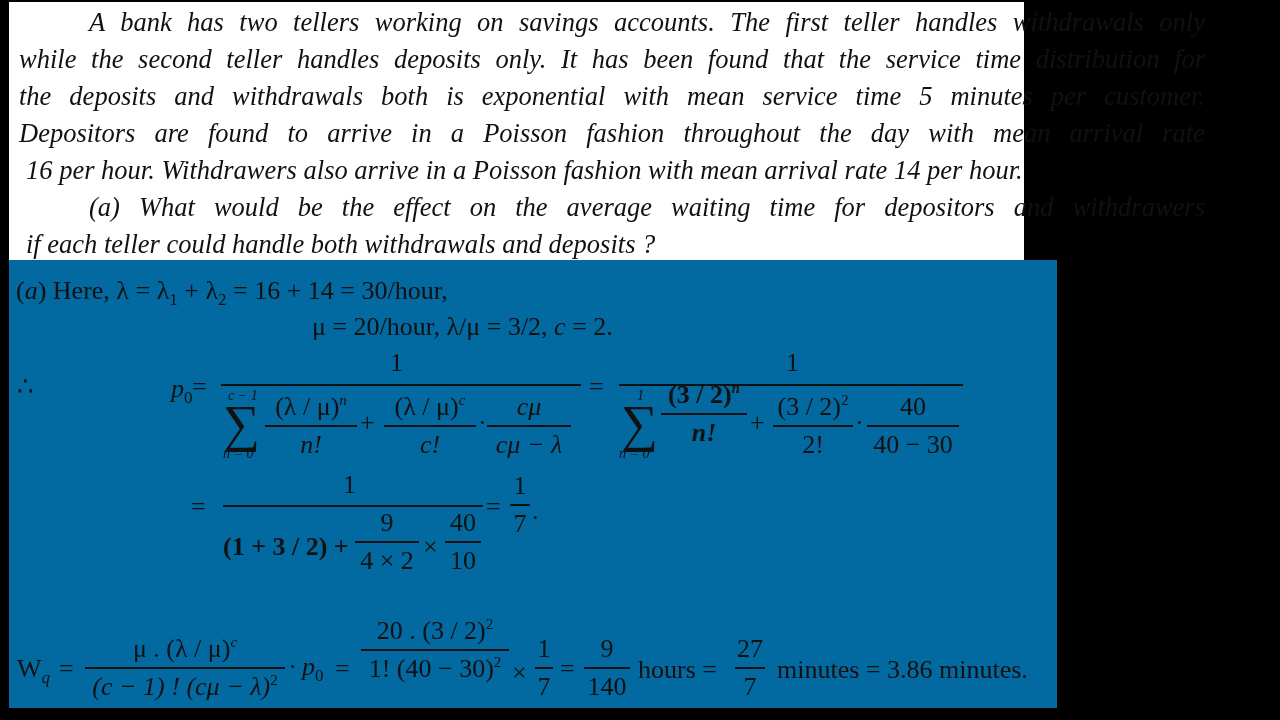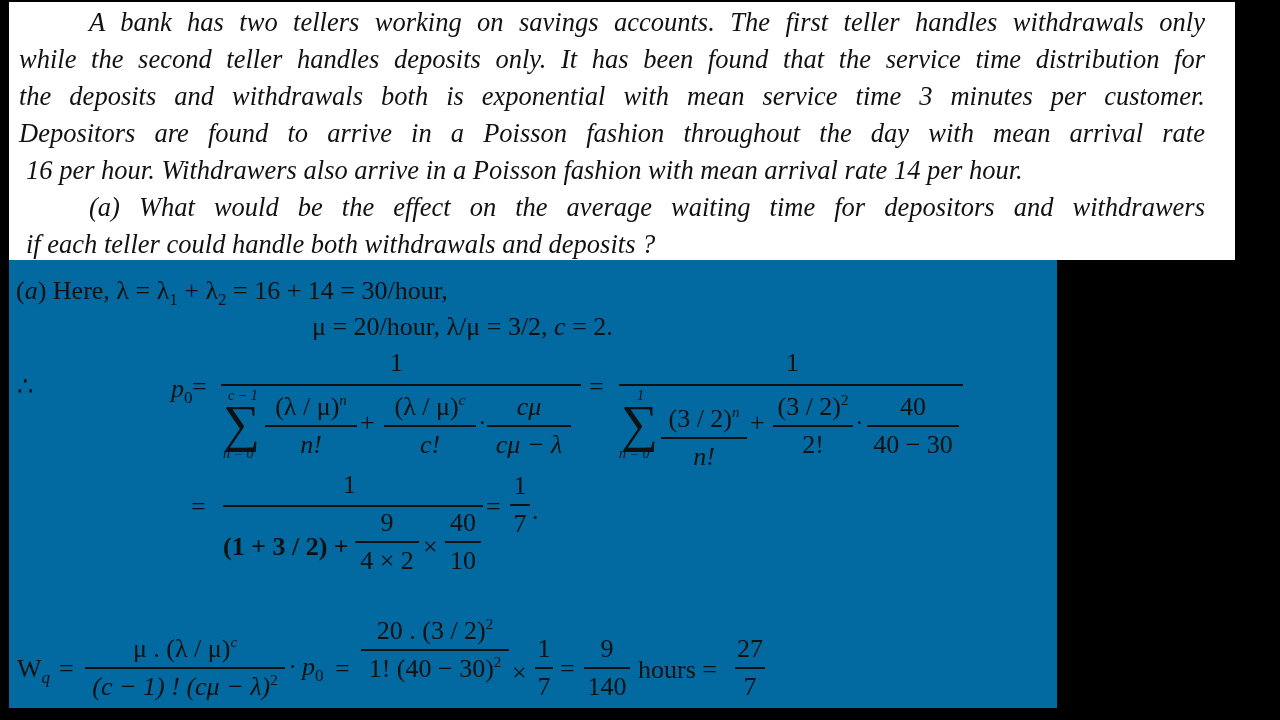--- a/index.html
+++ b/index.html
@@ -1,21 +1,21 @@
 <!DOCTYPE html>
 <html><head>
   <meta charset="utf-8">
   <style>
     html, body { margin:0; padding:0; }
     body {
       width:1280px; height:720px; background:#000; position:relative; overflow:hidden;
       font-family:"Liberation Serif", "DejaVu Serif", serif; color:#111;
     }
     .problem {
-      position:absolute; left:9px; top:2px; width:1226px; height:258px;
+      position:absolute; left:9px; top:2px; width:1015px; height:258px;
       background:#fff; box-sizing:border-box;padding-left:10px;
     }
     .pline {
       position:absolute; left:10px; width:1186px;
       font-style:italic; font-size:26.5px; line-height:37px; white-space:nowrap;
       text-align:justify; text-align-last:justify;
     }
     .pline.last { text-align-last:left;margin-left:7px; }
     .solution {
       position:absolute; left:9px; top:260px; width:1048px; height:448px;
@@ -31,21 +31,21 @@
     sup { font-size:15px; vertical-align:super; line-height:0; }
     sub { font-size:17px; vertical-align:sub; line-height:0; }
     .hline { position:absolute; height:2px; background:#111; }
   </style>
 </head>
 <body>
 
 <div class="problem">
   <div class="pline" style="top:2px; left:80px; width:1116px;">A bank has two tellers working on savings accounts. The first teller handles withdrawals only</div>
   <div class="pline" style="top:39px;">while the second teller handles deposits only. It has been found that the service time distribution for</div>
-  <div class="pline" style="top:76px;">the deposits and withdrawals both is exponential with mean service time 3 minutes per customer.</div>
+  <div class="pline" style="top:76px;">the deposits and withdrawals both is exponential with mean service time 5 minutes per customer.</div>
   <div class="pline" style="top:113px;">Depositors are found to arrive in a Poisson fashion throughout the day with mean arrival rate</div>
   <div class="pline last" style="top:150px;">16 per hour. Withdrawers also arrive in a Poisson fashion with mean arrival rate 14 per hour.</div>
   <div class="pline" style="top:187px; left:80px; width:1116px;">(a)  What would be the effect on the average waiting time for depositors and withdrawers</div>
   <div class="pline last" style="top:224px;">if each teller could handle both withdrawals and deposits ?</div>
 </div>
 
 <div class="solution">
 
   <div class="t" style="left:7px; top:16px;">(<span class="i">a</span>)<span> Here, λ = λ</span><sub>1</sub><span> + λ</span><sub>2</sub><span> = 16 + 14 = 30/hour,</span></div>
 
@@ -77,21 +77,21 @@
       <span class="bar"></span>
       <span class="den i">cμ − λ</span>
   </div>
 
   <div class="t" style="left:580px; top:112px;">=</div>
   <div class="t" style="left:777px; top:88px;">1</div>
   <div class="hline" style="left:610px; top:124px; width:344px;"></div>
   <div class="lim" style="left:628px; top:128px;">1</div>
   <div class="sum" style="left:612px; top:138px;">∑</div>
   <div class="lim" style="left:610px; top:186px;">n = 0</div>
-  <div class="frac" style="left:652px; top:144px; width:86px;">
+  <div class="frac" style="left:652px; top:120px; width:86px;font-weight:bold;">
     <span class="num"><span>(3 / 2)</span><sup class="i">n</sup></span>
       <span class="bar"></span>
       <span class="den i">n!</span>
   </div>
   <div class="t" style="left:741px; top:148px;">+</div>
   <div class="frac" style="left:764px; top:132px; width:80px;">
     <span class="num"><span>(3 / 2)</span><sup>2</sup></span>
       <span class="bar"></span>
       <span class="den">2!</span>
   </div>
@@ -151,13 +151,14 @@
     <span class="num">9</span>
       <span class="bar"></span>
       <span class="den">140</span>
   </div>
   <div class="t" style="left:629px; top:395px;">hours =</div>
   <div class="frac" style="left:726px; top:374px; width:30px;">
     <span class="num">27</span>
       <span class="bar"></span>
       <span class="den">7</span>
   </div>
+  <div class="t" style="left:768px; top:395px;">minutes = 3.86 minutes.</div>
 </div>
 
 </body></html>

